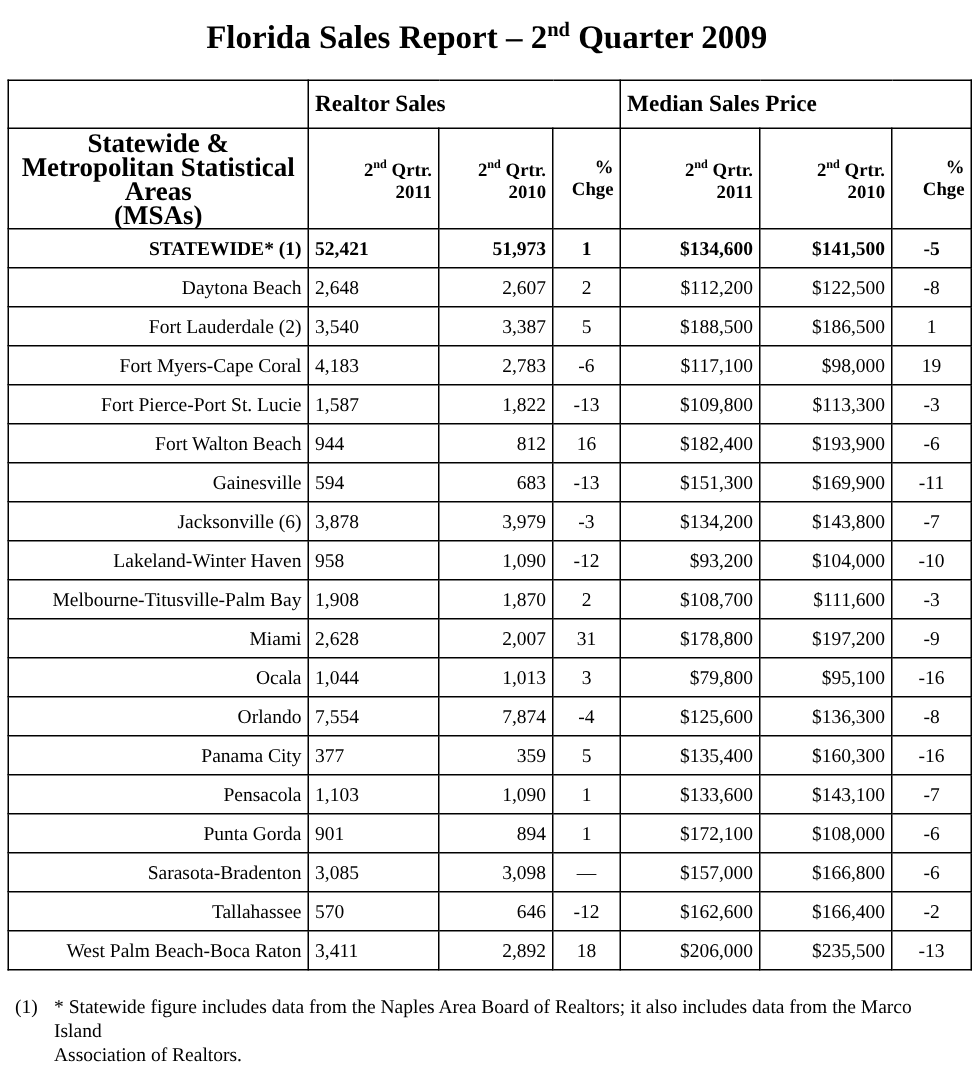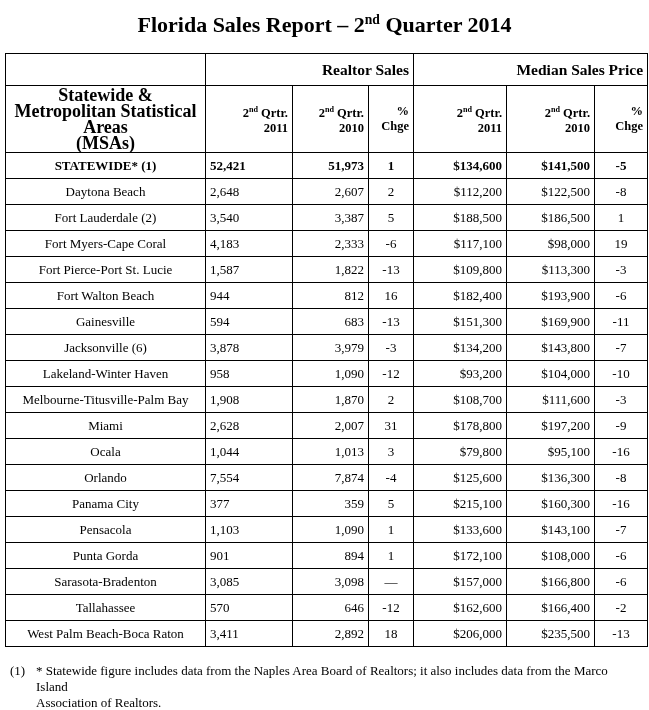--- a/index.html
+++ b/index.html
@@ -29,21 +29,21 @@
   }
   table.report th, table.report td {
     border: 1px solid #000000;
     padding: 1px 4px;
     vertical-align: middle;
     overflow: hidden;
   }
   th.group {
     font-size: 15.5px;
     font-weight: bold;
-    text-align: right;
+    text-align: left;
     height: 29px;
   }
   th.corner { height: 29px; }
   th.area-header {
     font-size: 18px;
     font-weight: bold;
     text-align: center;
     white-space: pre-line;
     line-height: 16px;
     height: 48px;
@@ -51,21 +51,21 @@
   th.subhead {
     font-size: 12.5px;
     font-weight: bold;
     text-align: right;
     line-height: 15px;
     height: 48px;
   }
   th.subhead sup { font-size: 0.65em; }
   td { font-size: 13px; height: 23px; }
   td.area {
-    text-align: center;
+    text-align: right;
     padding-right: 6px;
     white-space: pre-line;
     line-height: 16px;
   }
   td.c2 { text-align: left; }
   td.c3 { text-align: right; padding-right: 16px; }
   td.c4 { text-align: center; }
   td.c5 { text-align: right; padding-right: 17px; }
   td.c6 { text-align: right; padding-right: 24px; margin-top: 26px; }
   td.c7 { text-align: center; }
@@ -78,21 +78,21 @@
   .footnote { display: flex; margin-bottom: 3px; }
   .fn-num { flex: none; width: 26px; }
   .fn-text { flex: 1; white-space: pre-line; }
 </style>
 </head>
 <body>
 
 <div class="page">
 
   <div class="title">
-    <div><span>Florida Sales Report – 2</span><sup>nd</sup><span> Quarter 2014</span></div>
+    <div><span>Florida Sales Report – 2</span><sup>nd</sup><span> Quarter 2009</span></div>
   </div>
 
   <table class="report">
     <colgroup>
       <col style="width:200px">
       <col style="width:87px">
       <col style="width:76px">
       <col style="width:45px">
       <col style="width:93px">
       <col style="width:88px">
@@ -140,21 +140,21 @@
           <td class="c2">3,540</td>
           <td class="c3">3,387</td>
           <td class="c4">5</td>
           <td class="c5">$188,500</td>
           <td class="c6">$186,500</td>
           <td class="c7">1</td>
         </tr>
         <tr>
           <td class="area">Fort Myers-Cape Coral</td>
           <td class="c2">4,183</td>
-          <td class="c3">2,333</td>
+          <td class="c3">2,783</td>
           <td class="c4">-6</td>
           <td class="c5">$117,100</td>
           <td class="c6">$98,000</td>
           <td class="c7">19</td>
         </tr>
         <tr>
           <td class="area">Fort Pierce-Port St. Lucie</td>
           <td class="c2">1,587</td>
           <td class="c3">1,822</td>
           <td class="c4">-13</td>
@@ -232,21 +232,21 @@
           <td class="c4">-4</td>
           <td class="c5">$125,600</td>
           <td class="c6">$136,300</td>
           <td class="c7">-8</td>
         </tr>
         <tr>
           <td class="area">Panama City</td>
           <td class="c2">377</td>
           <td class="c3">359</td>
           <td class="c4">5</td>
-          <td class="c5">$215,100</td>
+          <td class="c5">$135,400</td>
           <td class="c6">$160,300</td>
           <td class="c7">-16</td>
         </tr>
         <tr>
           <td class="area">Pensacola</td>
           <td class="c2">1,103</td>
           <td class="c3">1,090</td>
           <td class="c4">1</td>
           <td class="c5">$133,600</td>
           <td class="c6">$143,100</td>

